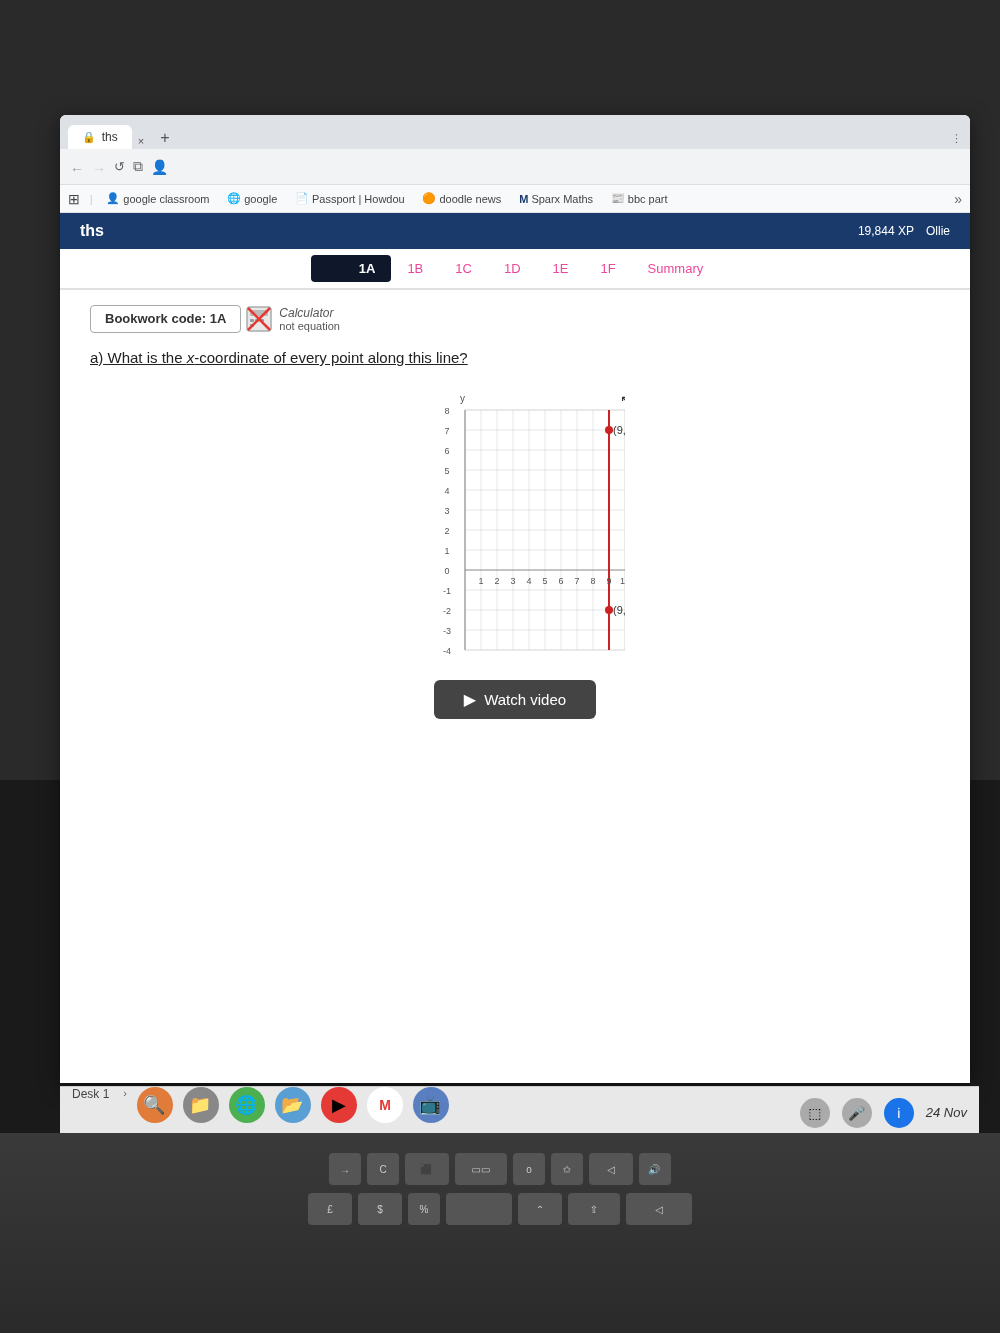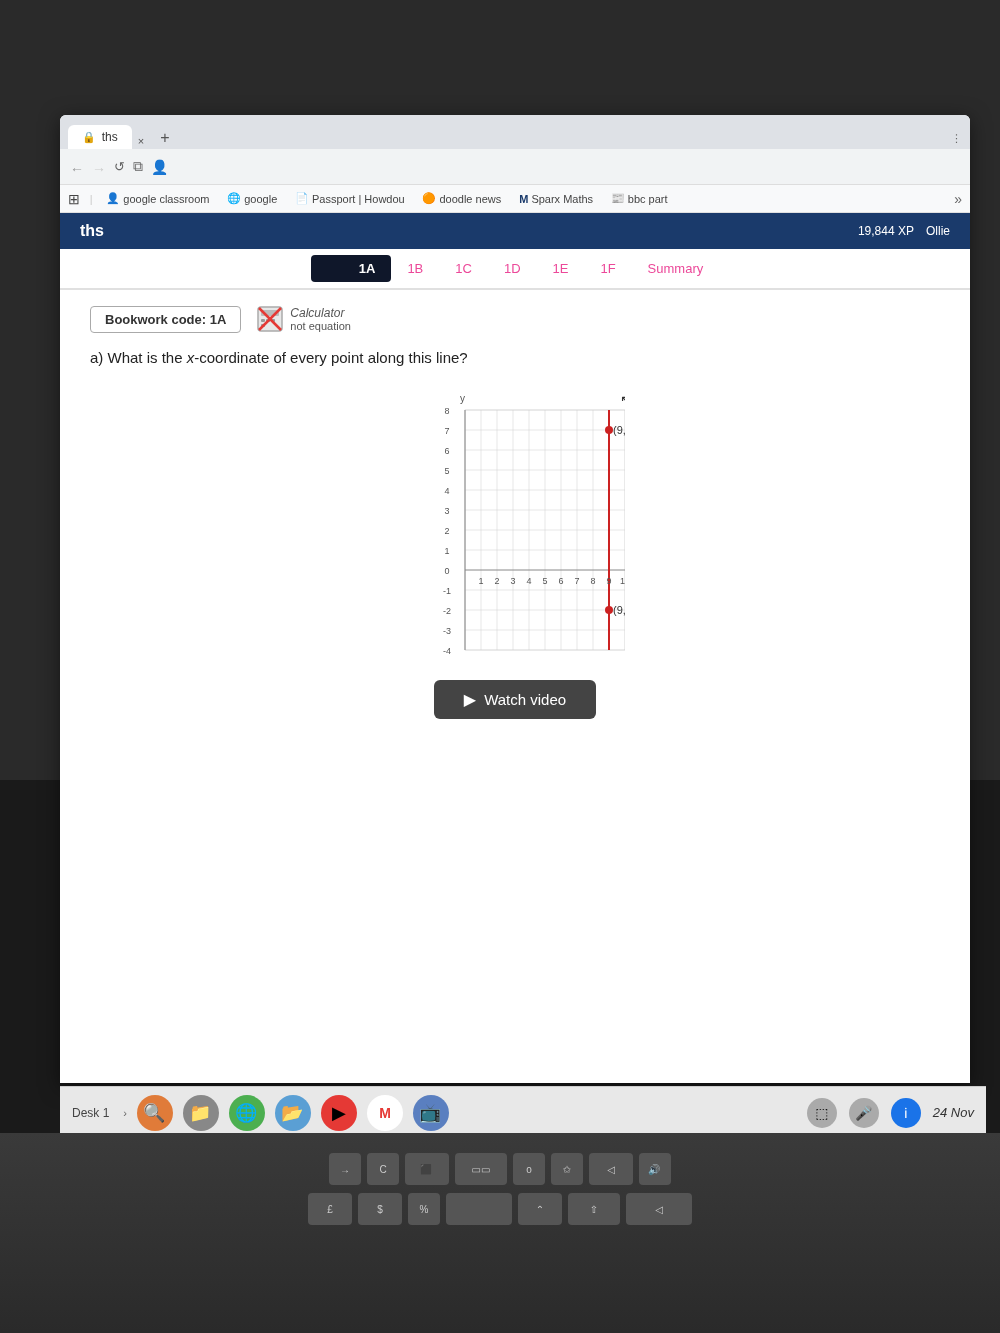--- a/index.html
+++ b/index.html
@@ -162,22 +162,21 @@
     }
 
     
     .task-content {
       background: #fff;
       padding: 15px 30px;
     }
 
     .bookwork-row {
       display: flex;
-      align-items: center;
-      gap: 15px;
+      gap: 4px;
       margin-bottom: 14px;
     }
 
     .bookwork-badge {
       background: #fff;
       border: 1.5px solid #aaa;
       border-radius: 4px;
       padding: 5px 14px;
       font-size: 13px;
       color: #333;
@@ -190,20 +189,21 @@
       gap: 6px;
       font-size: 12px;
       color: #555;
     }
 
     .question-text {
       font-size: 15px;
       color: #222;
       margin-bottom: 10px;
       line-height: 1.5;
+      text-decoration: underline;
     }
 
     
     .graph-container {
       display: flex;
       justify-content: center;
       margin: 10px 0;
     }
 
     .graph-svg {
@@ -225,25 +225,24 @@
       cursor: pointer;
       gap: 8px;
       width: fit-content;
     }
 
     
     .os-taskbar {
       position: absolute;
       bottom: 195px;
       left: 60px;
-      right: 14px;
+      right: 21px;
       background: #e8e8e8;
       height: 52px;
       display: flex;
-      align-items: center;
       padding: 0 12px;
       gap: 10px;
       border-top: 1px solid #ccc;
     }
 
     .taskbar-item {
       width: 36px;
       height: 36px;
       border-radius: 50%;
       display: flex;

